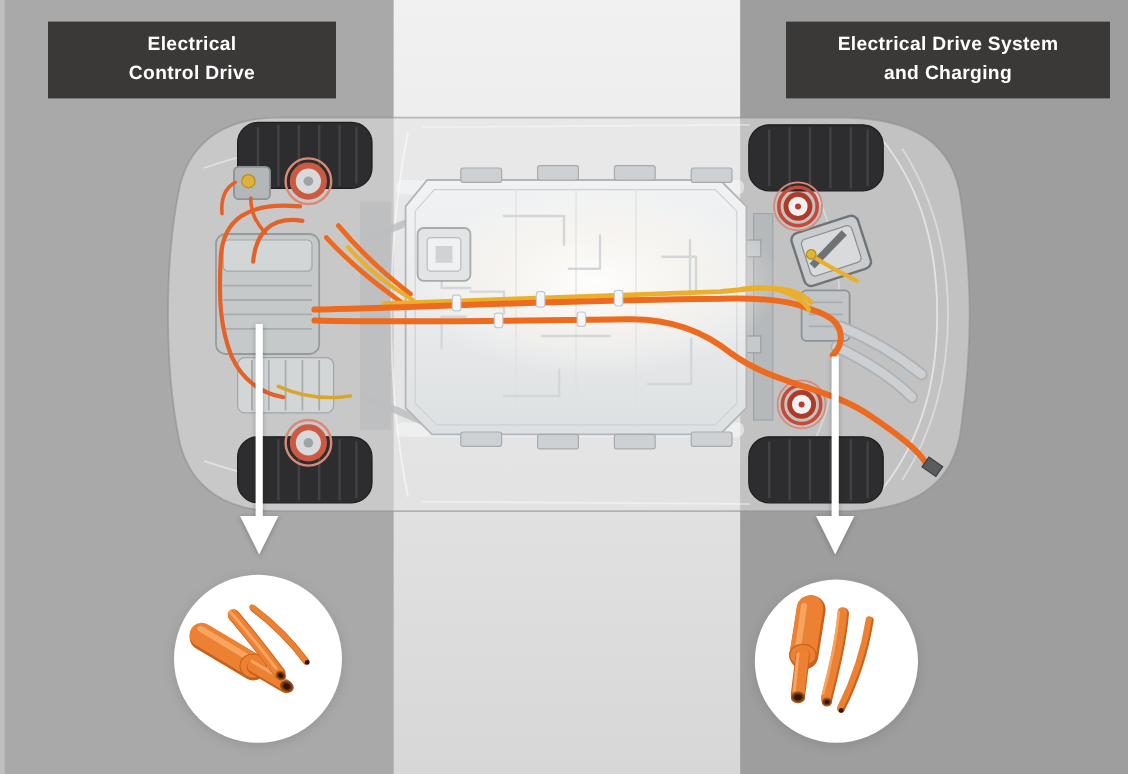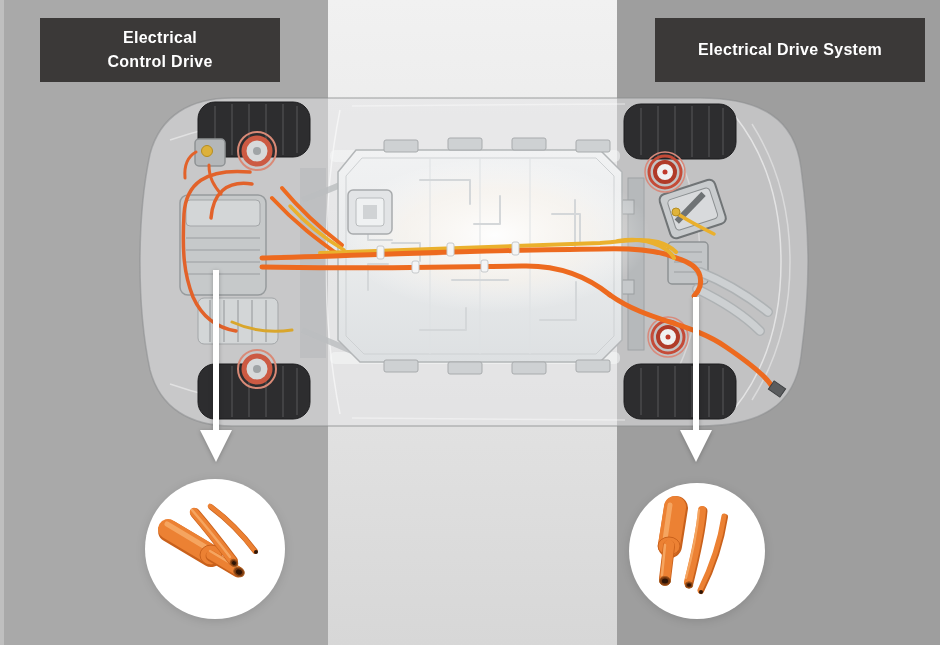--- a/index.html
+++ b/index.html
@@ -309,15 +309,16 @@
       </g>
     </g>
   </svg>
 
   <div class="callout callout-left">
     <span>Electrical</span>
     <span>Control Drive</span>
   </div>
   <div class="callout callout-right">
     <span>Electrical Drive System</span>
+    <span>and Charging</span>
   </div>
 
 </div>
 
 </body></html>

